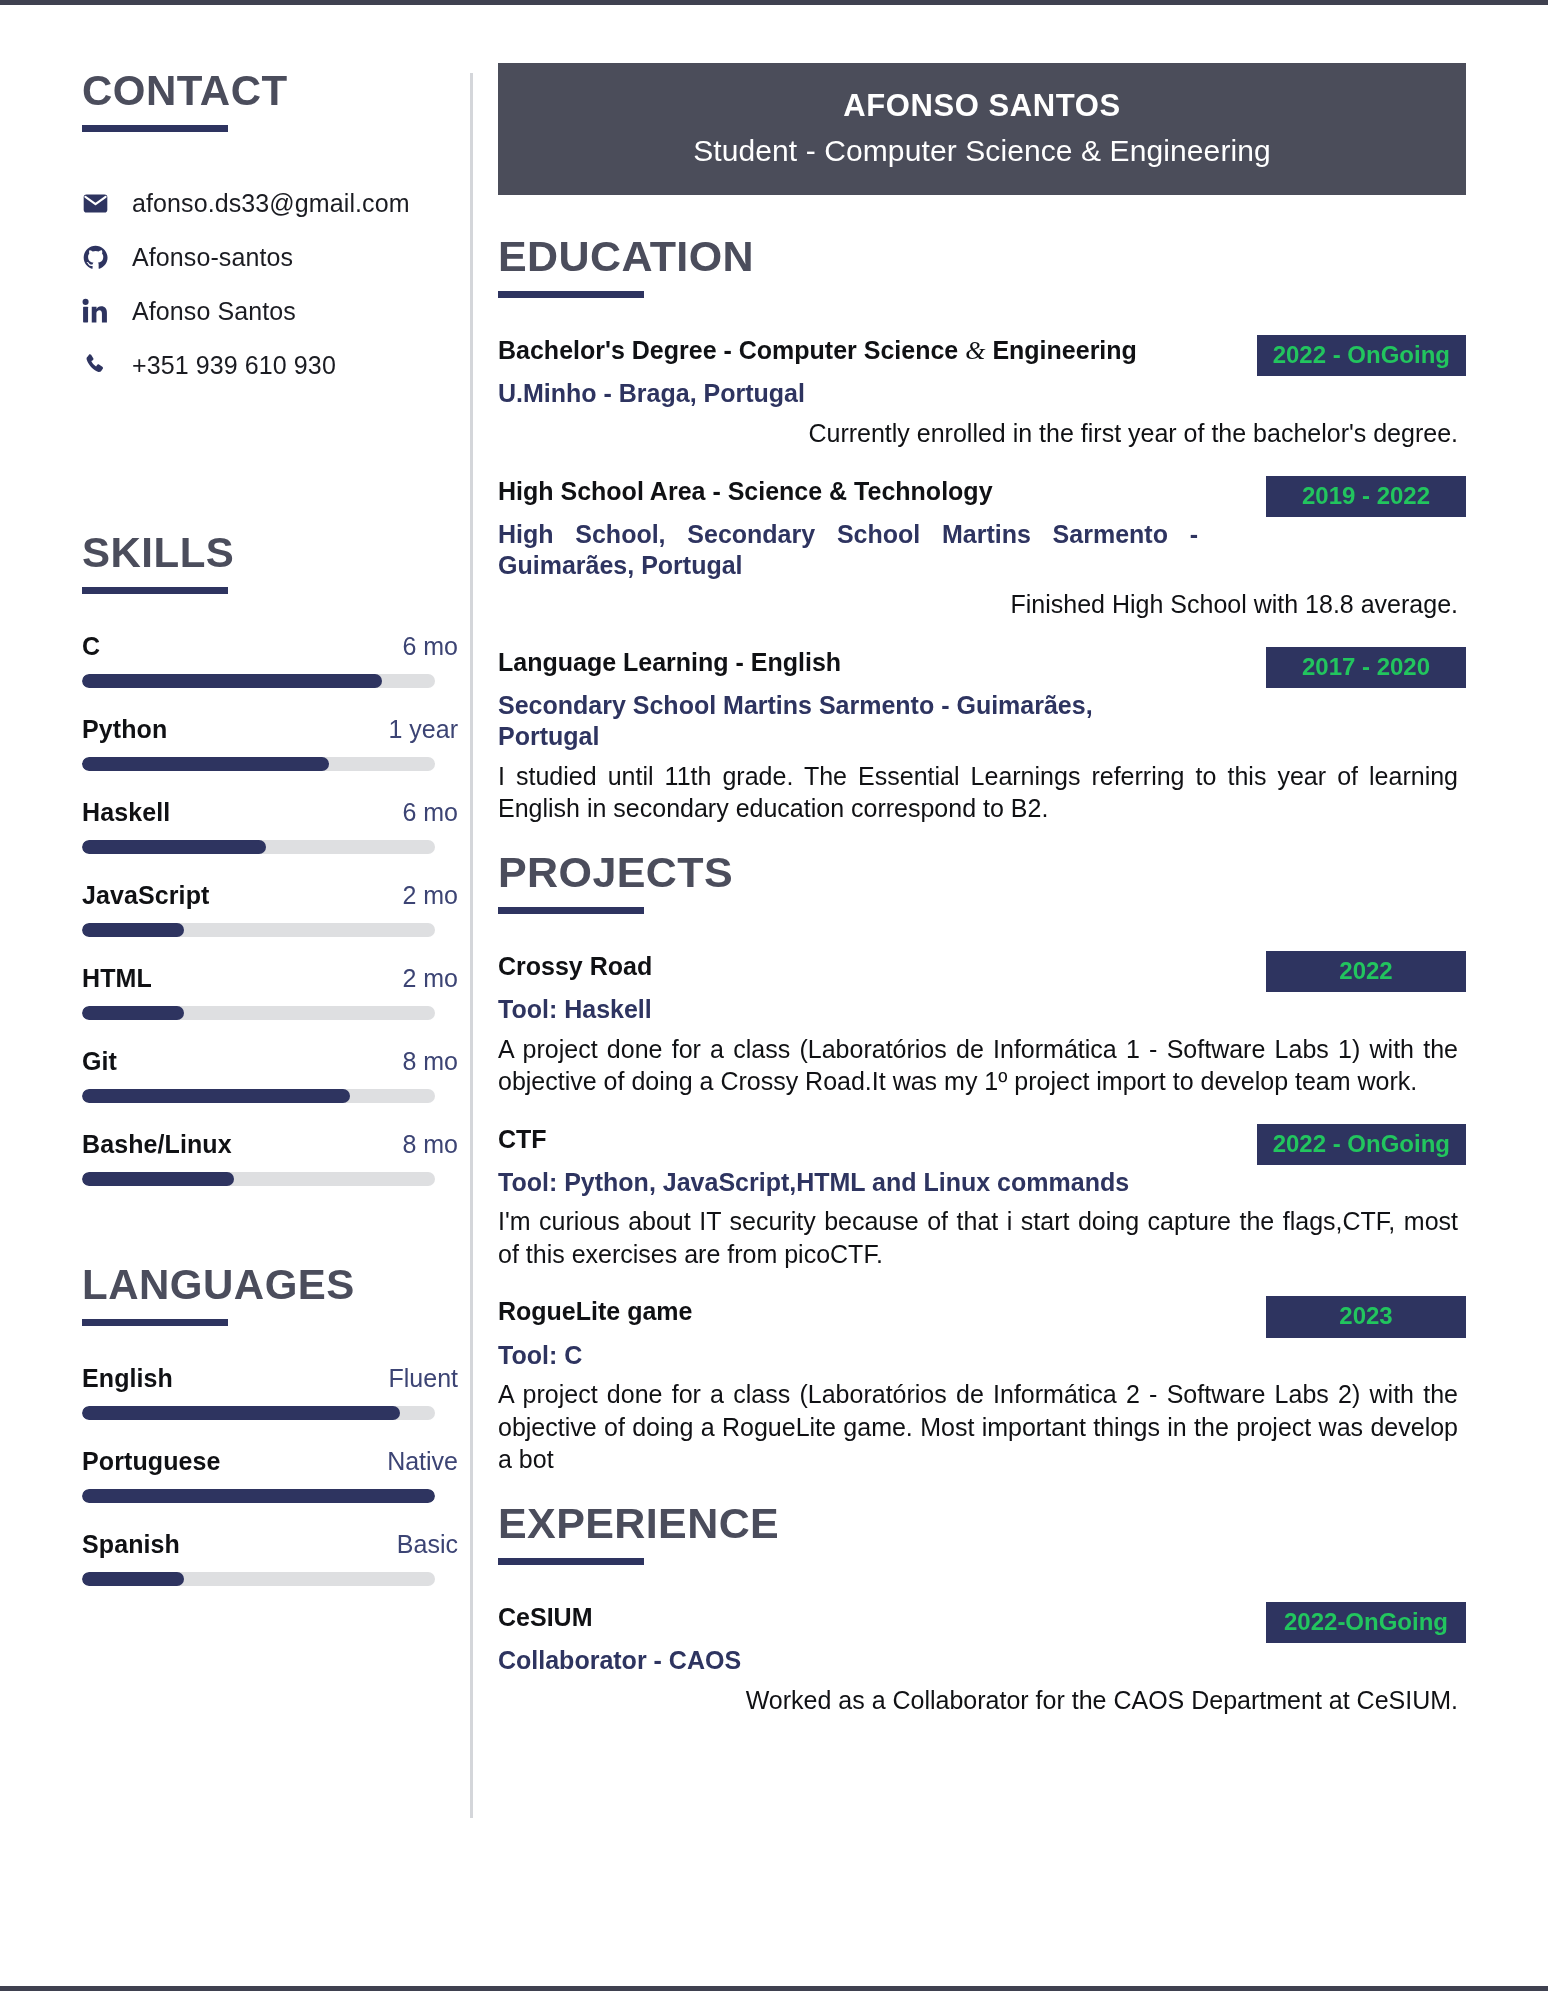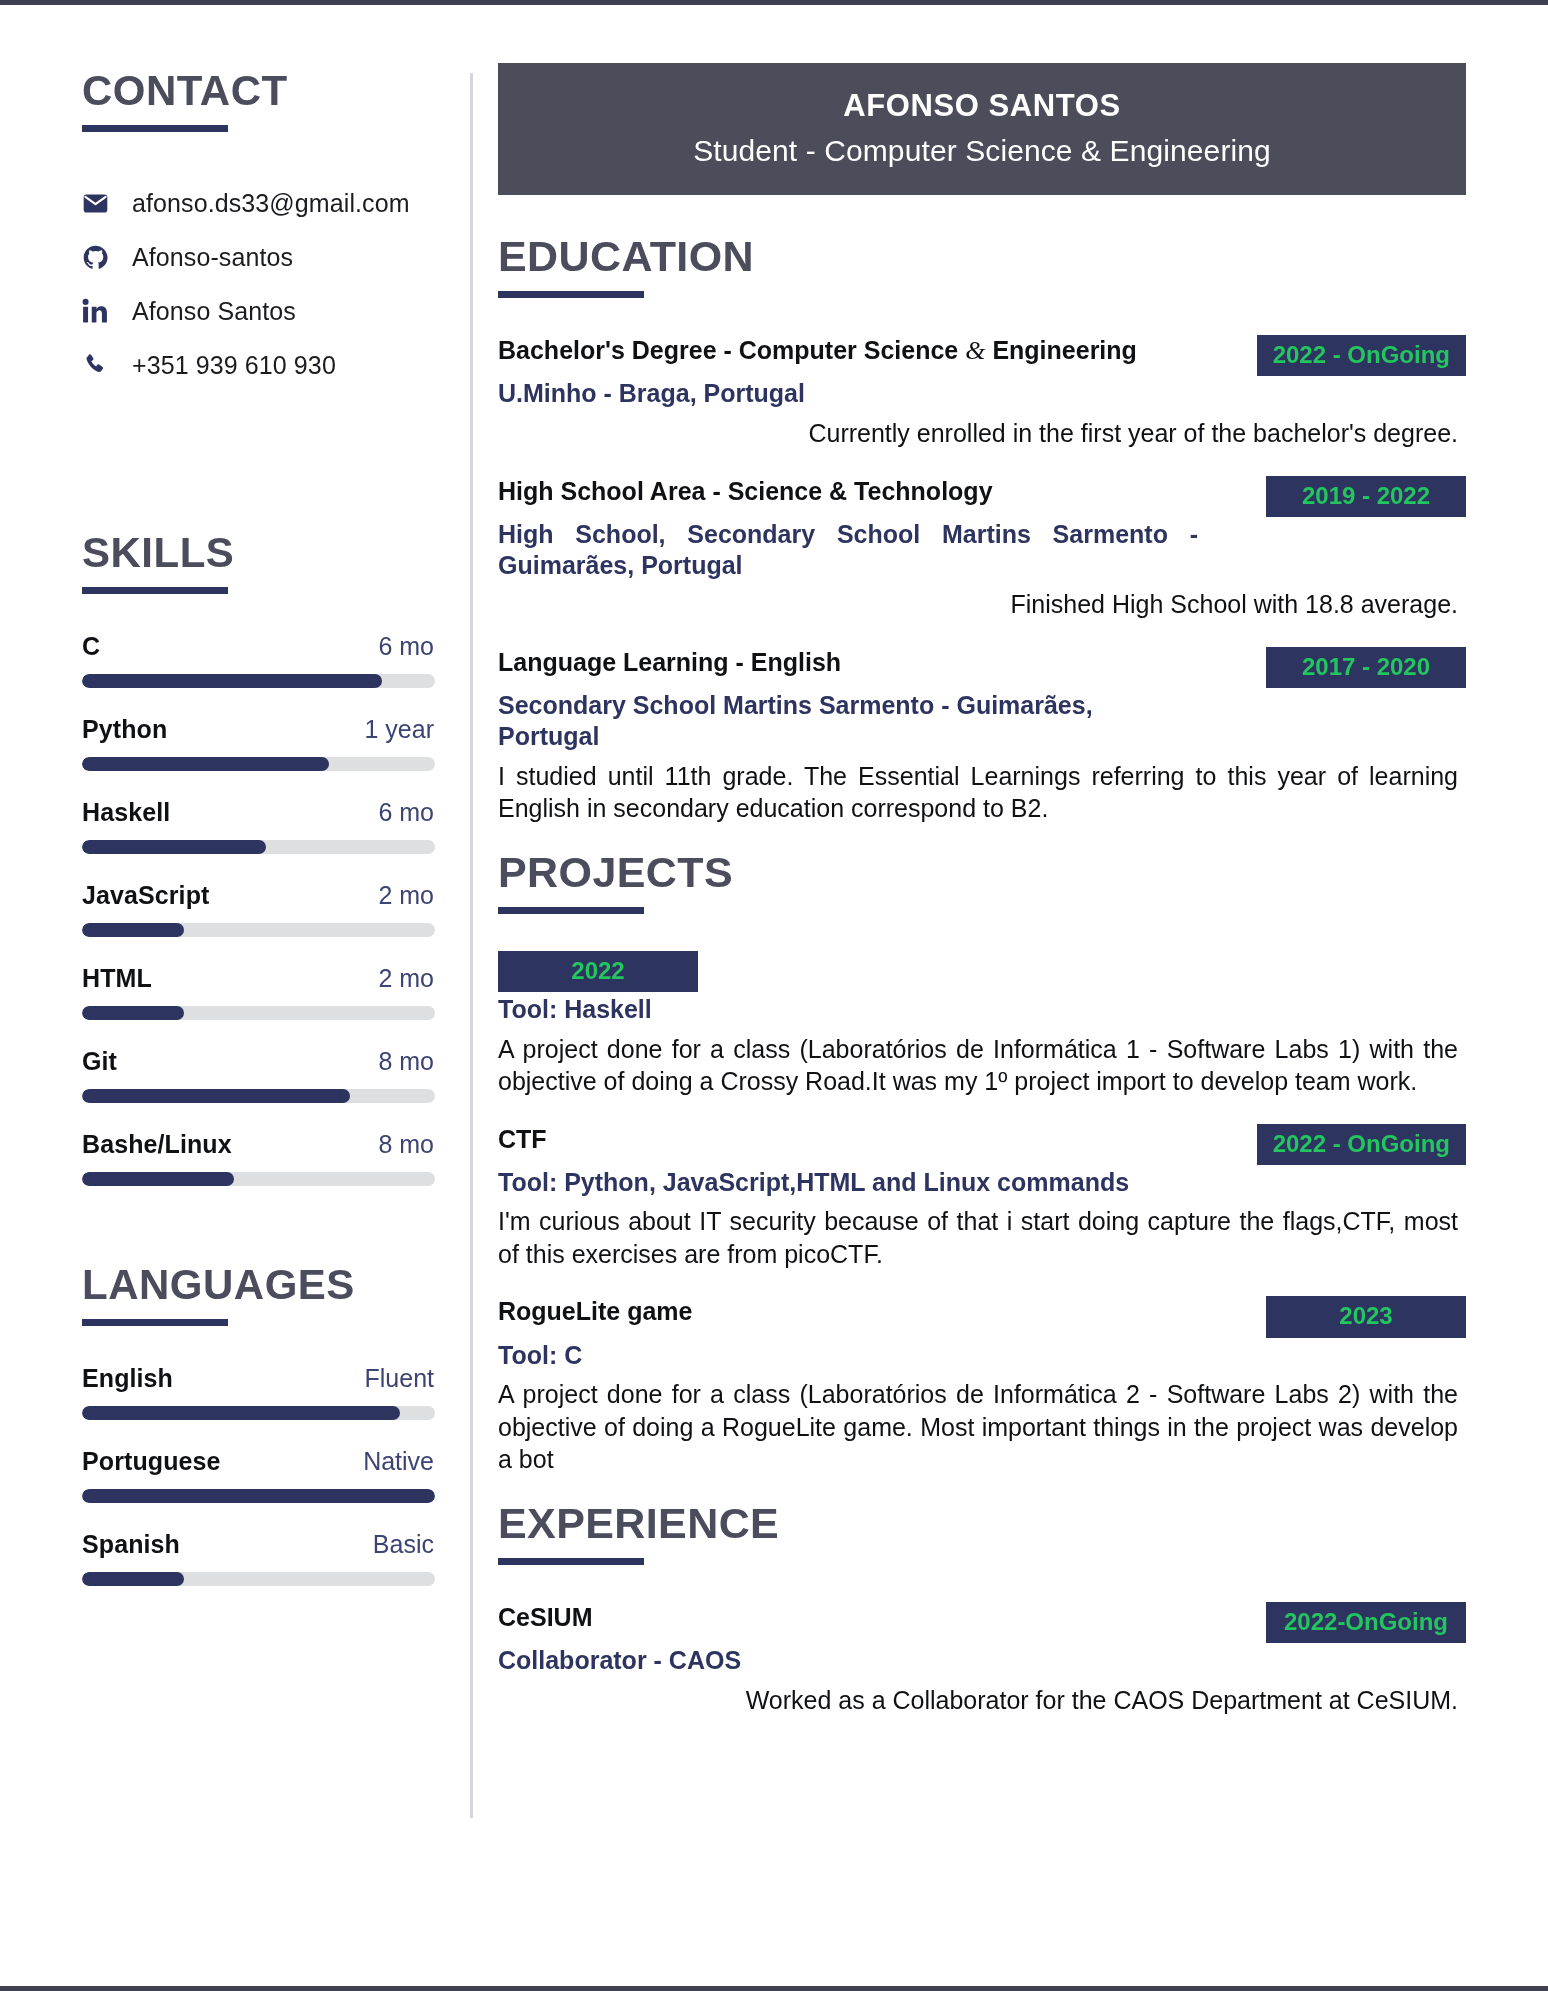--- a/index.html
+++ b/index.html
@@ -37,21 +37,21 @@
     display: flex;
     flex-direction: row;
   }
 
   
   .left-col {
     width: 470px;
     padding: 65px 0 0 0;
     position: relative;
   }
-  .left-inner { padding: 0 36px 0 82px; }
+  .left-inner { padding: 0 12px 0 82px; }
 
   .side-divider {
     position: absolute;
     left: 470px;
     top: 68px;
     width: 3px;
     height: 1745px;
     background: #d4d6da;
   }
 
@@ -429,20 +429,21 @@
           </div>
         </div>
     </div>
 
     <div class="main-sec">
       <div class="main-sec-title">PROJECTS</div>
       <div class="main-sec-rule"></div>
       <div class="entries" id="projects-entries">
           <div class="entry">
             <div class="entry-top">
+              <div class="entry-title">Crossy Road</div>
               <div class="date-badge">2022</div>
             </div>
             <div class="entry-sub nojust">Tool: Haskell</div>
             <div class="entry-desc">A project done for a class (Laboratórios de Informática 1 - Software Labs 1) with the objective of doing a Crossy Road.It was my 1º project import to develop team work.</div>
           </div>
           <div class="entry">
             <div class="entry-top">
               <div class="entry-title">CTF</div>
               <div class="date-badge">2022 - OnGoing</div>
             </div>

